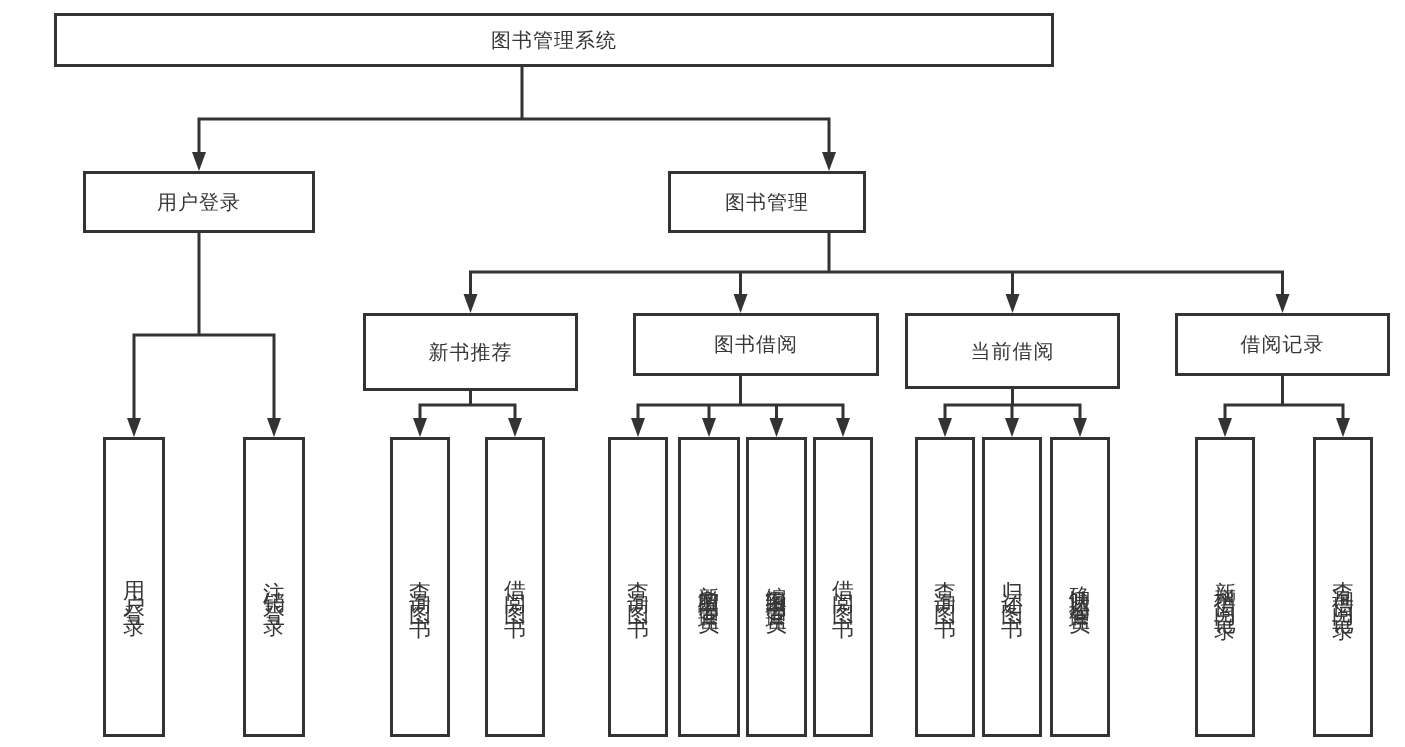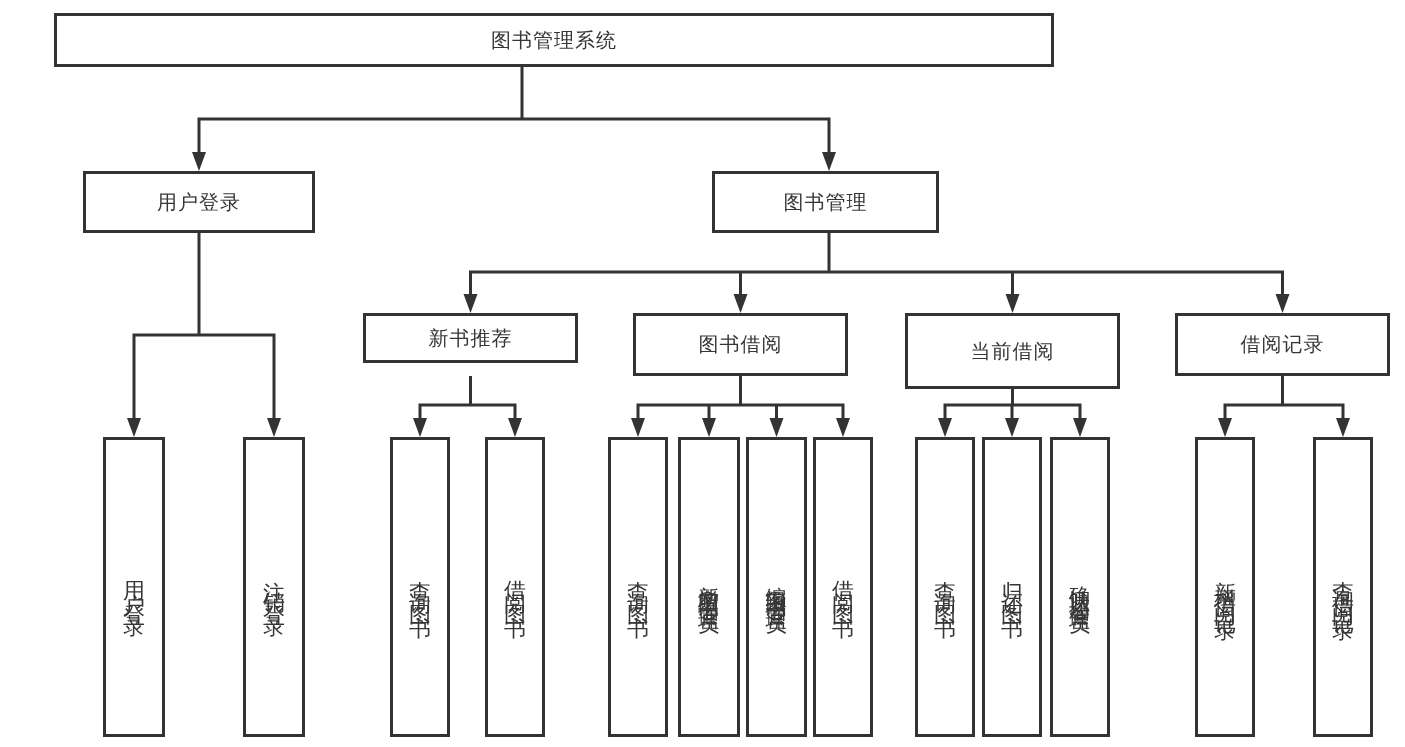--- a/index.html
+++ b/index.html
@@ -67,28 +67,28 @@
     </g>
   </svg>
 
   <div class="hnode root" style="left:22px;top:13px;width:1000px;height:54px;margin-left:32px;">
     <span>图书管理系统</span>
   </div>
 
   <div class="hnode" style="left:83px;top:171px;width:232px;height:62px;">
     <span>用户登录</span>
   </div>
-  <div class="hnode" style="left:712px;top:171px;width:227px;height:62px;">
+  <div class="hnode" style="left:668px;top:171px;width:198px;height:62px;">
     <span>图书管理</span>
   </div>
 
-  <div class="hnode" style="left:363px;top:313px;width:215px;height:50px;">
+  <div class="hnode" style="left:363px;top:313px;width:215px;height:78px;">
     <span>新书推荐</span>
   </div>
-  <div class="hnode" style="left:633px;top:313px;width:215px;height:63px;">
+  <div class="hnode" style="left:633px;top:313px;width:246px;height:63px;">
     <span>图书借阅</span>
   </div>
   <div class="hnode" style="left:905px;top:313px;width:215px;height:76px;">
     <span>当前借阅</span>
   </div>
   <div class="hnode" style="left:1175px;top:313px;width:215px;height:63px;">
     <span>借阅记录</span>
   </div>
 
   <div class="leaf" style="left:103px;width:62px;">

